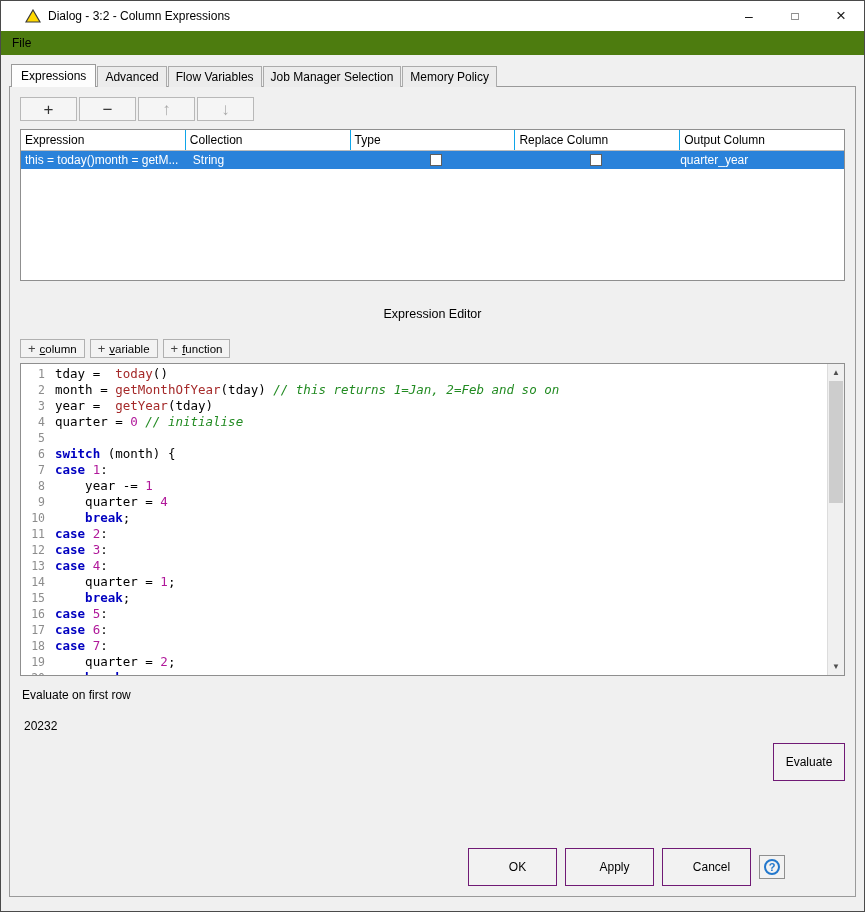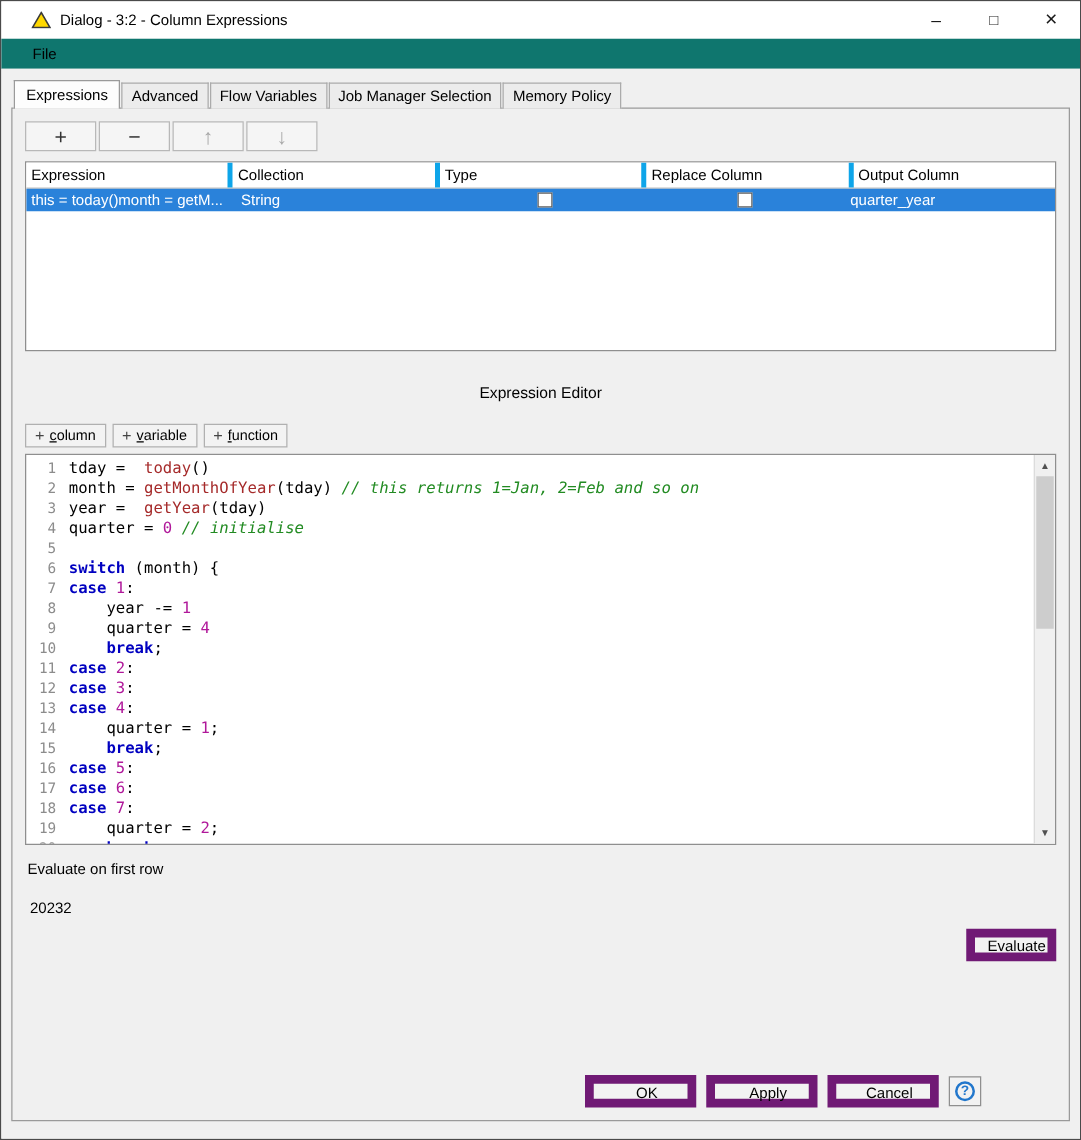--- a/index.html
+++ b/index.html
@@ -15,38 +15,38 @@
   }
   
   .titlebar { height:30px; background:#fff; display:flex; align-items:center; padding-left:24px; flex:none; }
   .titlebar .title { margin-left:7px; }
   .win-controls { margin-left:auto; display:flex; height:100%; }
   .win-btn { width:46px; height:100%; display:flex; align-items:center; justify-content:center; color:#1a1a1a; background:transparent; border:none; font-family:inherit; }
   .win-btn.min { font-size:14px; }
   .win-btn.max { font-size:12px; }
   .win-btn.close { font-size:17px; }
   
-  .menubar { height:24px; background:#0f766e; display:flex; align-items:center; padding-left:18px; flex:none; }
+  .menubar { height:24px; background:#4d7c0f; display:flex; align-items:center; padding-left:4px; flex:none; }
   .menu-item { padding:3px 7px; }
   
   .content { flex:1; background:#f0f0f0; padding:8px 8px 14px 8px; display:flex; flex-direction:column; min-height:0; }
   .tab-strip { display:flex; align-items:flex-end; padding-left:2px; position:relative; z-index:2; flex:none; }
   .tab { border:1px solid #ababab; border-bottom:none; background:#ececec; padding:3px 7px; margin-right:1px; position:relative; top:1px; cursor:default; }
   .tab.active { background:#fdfdfd; padding:4px 9px; z-index:3; border-color:#9a9a9a; }
   .tab-page { flex:1; border:1px solid #9a9a9a; background:#f0f0f0; padding:10px; display:flex; flex-direction:column; min-height:0; }
   
   .toolbar { display:flex; gap:2px; margin-bottom:8px; flex:none; }
   .tool-btn { width:57px; height:24px; background:#f5f5f5; border:1px solid #b8b8b8; display:flex; align-items:center; justify-content:center; padding:0; font-family:inherit; }
   .tool-btn span { font-size:17px; line-height:1; color:#333; }
   .tool-btn.disabled span { color:#a9a9a9; }
   
   .table-wrap { height:152px; background:#fff; border:1px solid #8f8f8f; margin-bottom:26px; flex:none; overflow:hidden; }
   .thead { display:flex; height:21px; border-bottom:1px solid #bdbdbd; background:#fff; }
   .tcell { flex:1 1 0; padding:3px 4px; overflow:hidden; white-space:nowrap; min-width:0; }
-  .tcell.header { border-right:4px solid #0ea5e9; }
+  .tcell.header { border-right:1px solid #0ea5e9; }
   .tcell.header:last-child { border-right:none; }
   .trow { display:flex; height:18px; }
   .trow.selected { background:var(--selection); color:#fff; }
   .trow .tcell { padding:2px 4px; }
   .tcell.center { display:flex; justify-content:center; align-items:center; padding:0; }
   .checkbox { width:12px; height:12px; background:#fff; border:1px solid #5f5f5f; display:inline-block; }
   
   .editor-title { text-align:center; margin-bottom:18px; flex:none; font-size:12.5px; }
   .insert-row { display:flex; gap:5px; margin-bottom:5px; flex:none; }
   .insert-btn { display:inline-flex; align-items:center; gap:4px; background:#f3f3f3; border:1px solid #b0b0b0; font-size:11.5px; padding:2px 7px; height:19px; font-family:inherit; }
@@ -62,21 +62,21 @@
   .tok-n { color:var(--number); }
   .tok-c { color:var(--comment); font-style:italic; }
   .v-scrollbar { position:absolute; right:0; top:0; bottom:0; width:17px; background:#f0f0f0; border-left:1px solid #dcdcdc; }
   .sb-arrow { height:17px; display:flex; align-items:center; justify-content:center; font-size:8px; color:#505050; }
   .sb-arrow.down { position:absolute; bottom:0; left:0; right:0; }
   .sb-thumb { position:absolute; top:17px; left:1px; right:1px; height:122px; background:#cdcdcd; }
   
   .eval-label { margin:12px 0 0 2px; flex:none; }
   .eval-result { margin:17px 0 0 4px; flex:none; }
   .eval-btn-row { display:flex; justify-content:flex-end; margin-top:10px; flex:none; }
-  .btn { background:#f2f2f2; border:7px solid #701a75; height:26px; font-size:12px; font-family:inherit; padding:0 10px; color:#000; }
+  .btn { background:#f2f2f2; border:1px solid #701a75; height:38px; font-size:12px; font-family:inherit; padding:0 10px; color:#000; }
   .btn.evaluate { width:72px; }
   .spacer { flex:1; }
   
   .footer { display:flex; justify-content:flex-end; align-items:center; gap:8px; padding-right:60px; flex:none; }
   .btn.dialog { width:89px;padding-left:20px; }
   .help-btn { width:26px; height:24px; background:#f2f2f2; border:1px solid #8f8f8f; display:flex; align-items:center; justify-content:center; padding:0; }
   .help-circle { width:16px; height:16px; border-radius:50%; border:2px solid var(--help); color:var(--help); font-weight:bold; font-size:11px; display:flex; align-items:center; justify-content:center; line-height:1; }
 </style>
 </head>
 <body>

